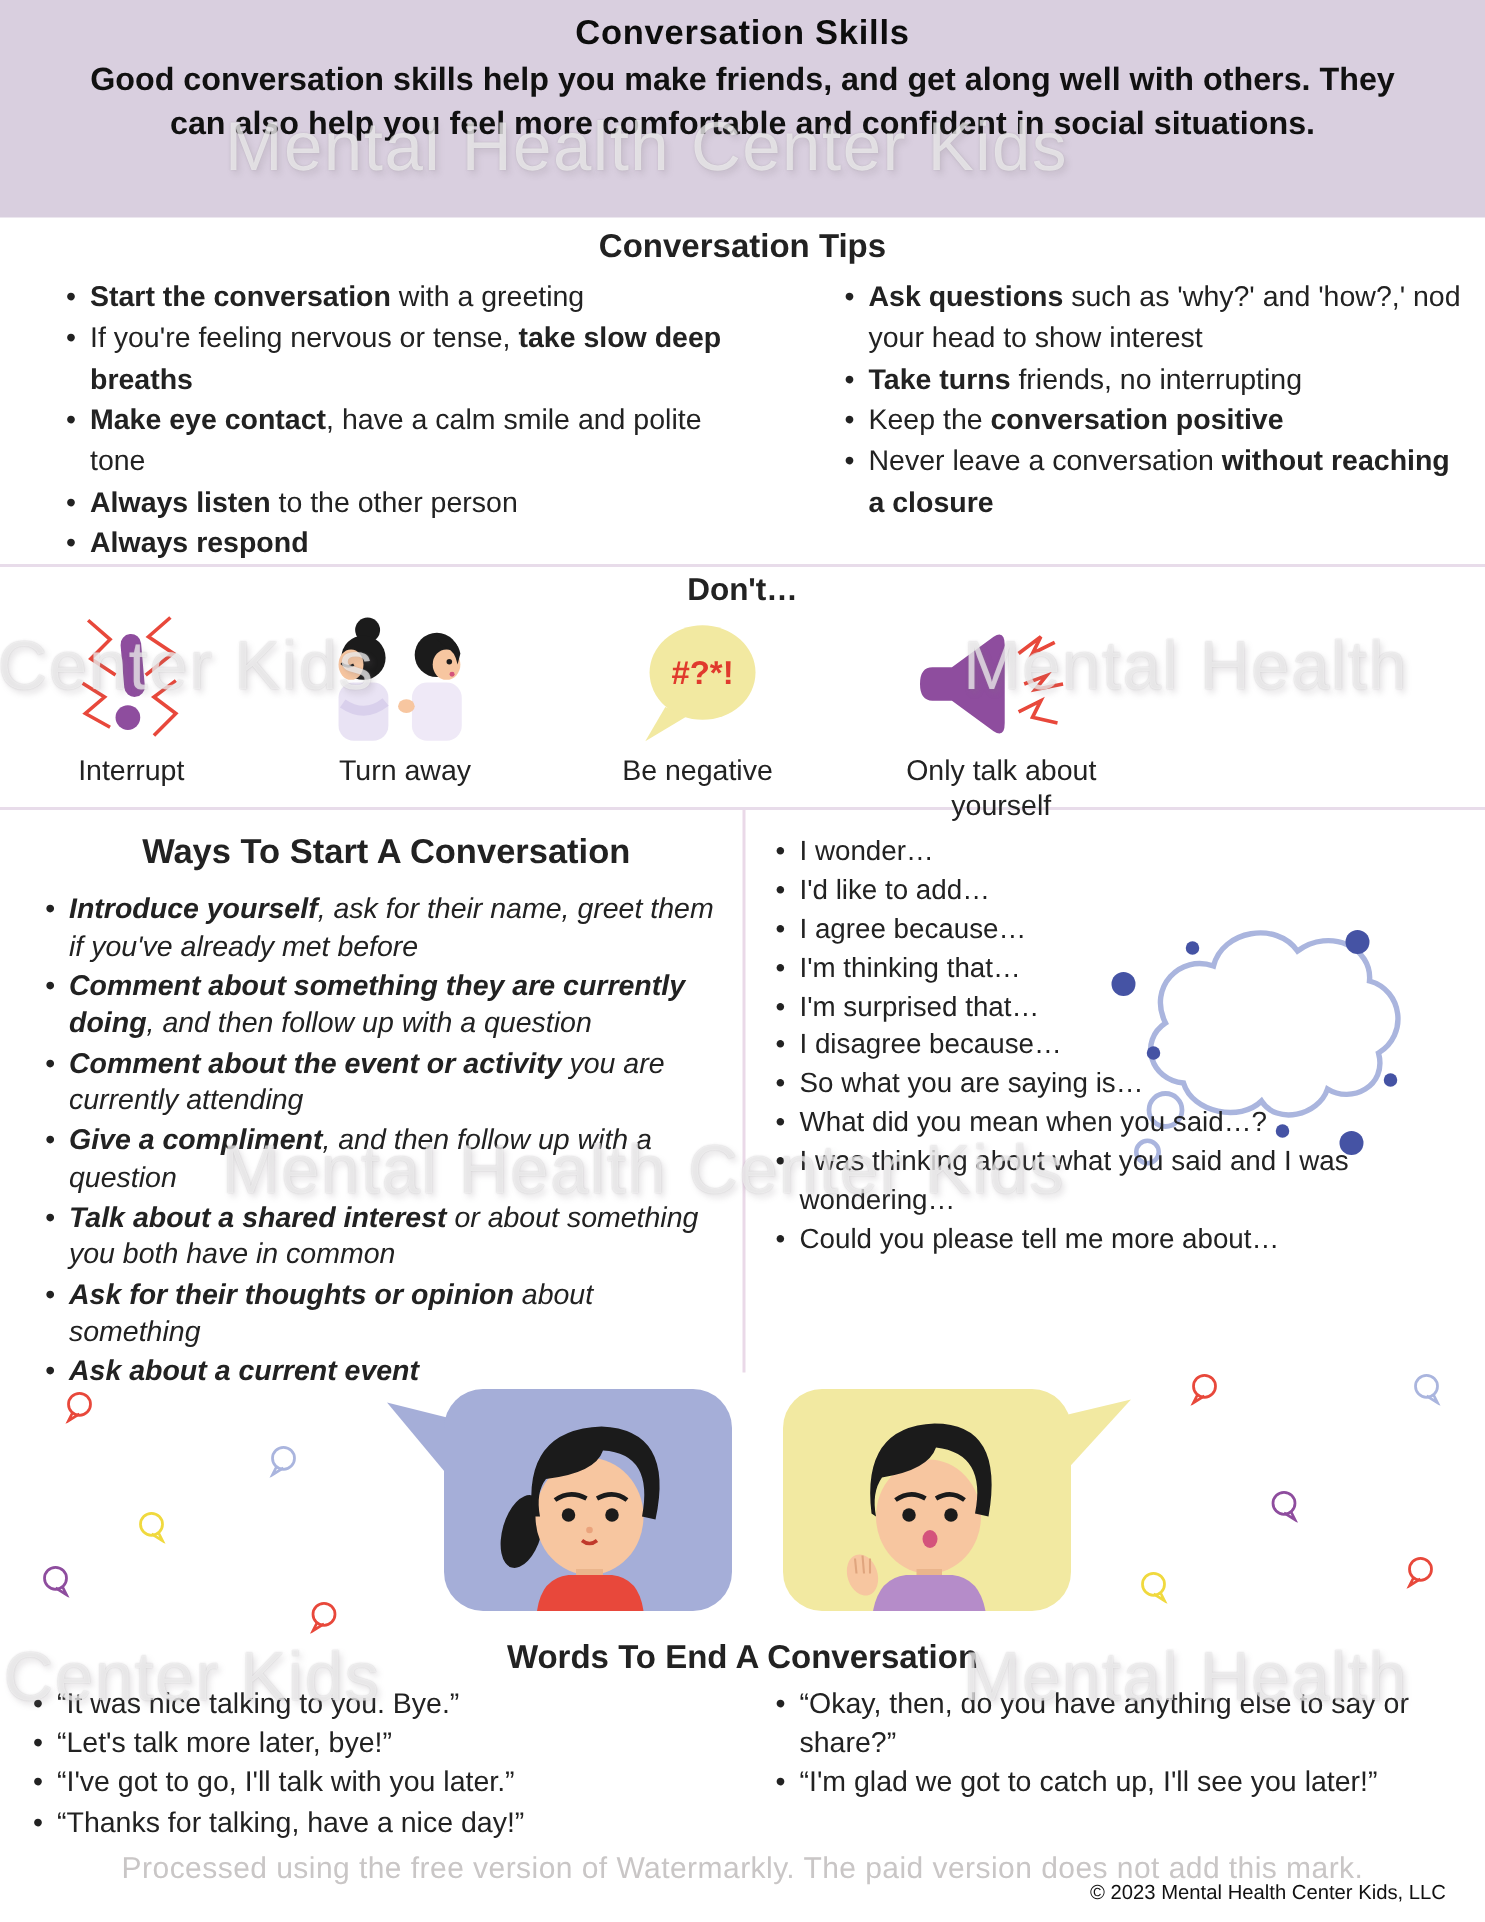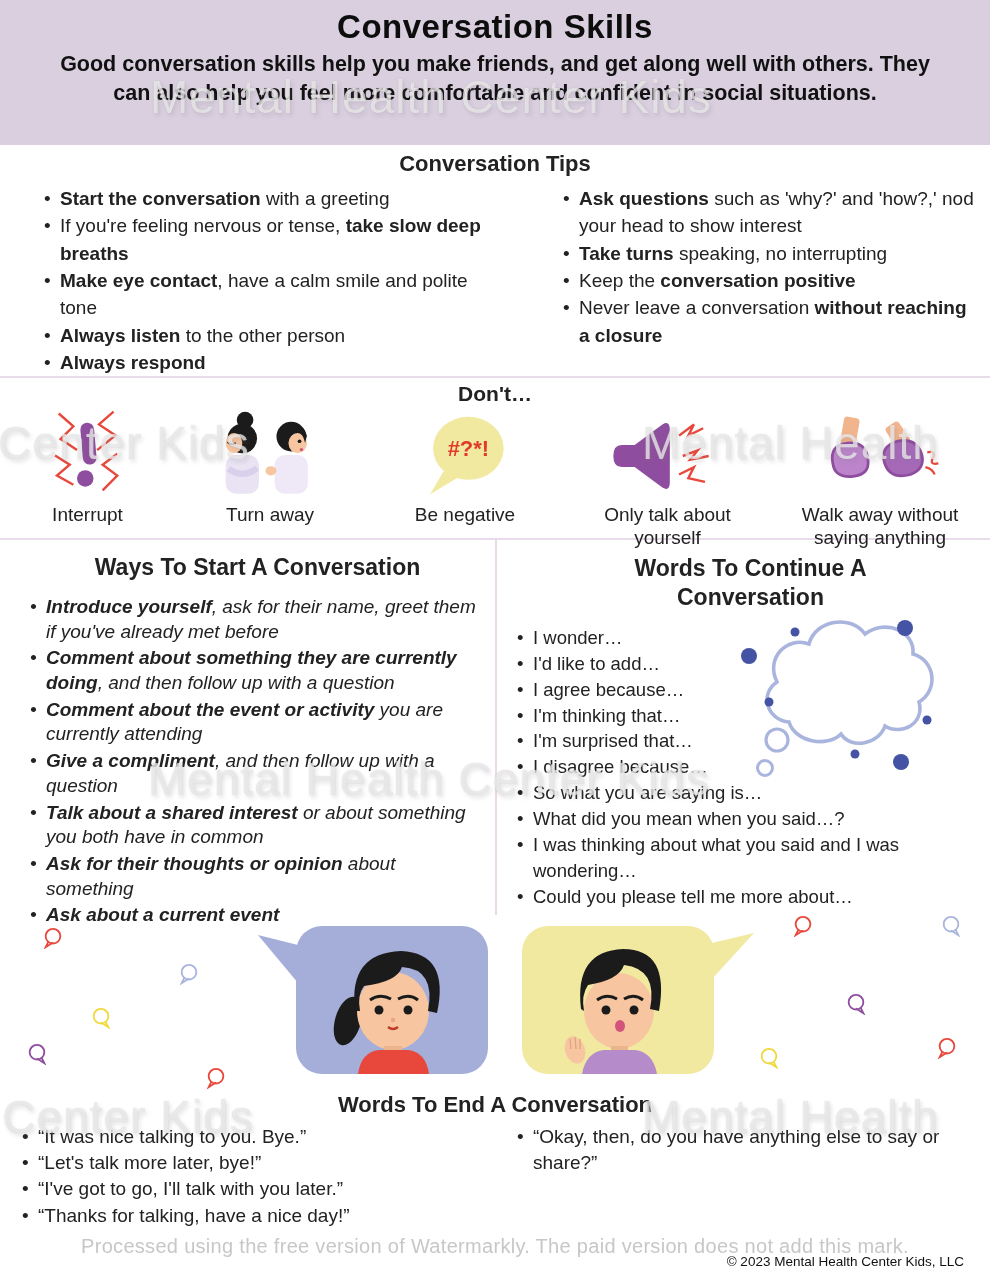--- a/index.html
+++ b/index.html
@@ -2,21 +2,21 @@
 <html><head>
 <meta charset="utf-8">
 <style>
   * { margin:0; padding:0; box-sizing:border-box; }
   html,body { background:#fff; }
   body { font-family:"Liberation Sans","DejaVu Sans",sans-serif; color:#222; }
   .page { position:relative; width:990px; height:1281px; margin:0 auto; background:#fff; overflow:hidden; }
 
   
   .header { height:145px; background:#d9cfdf; text-align:center; padding-top:8px; }
-  .header h1 { font-size:33px; font-weight:800; letter-spacing:.5px; color:#0d0d0d; }
+  .header h1 { font-size:23px; font-weight:800; letter-spacing:.5px; color:#0d0d0d; }
   .header p { font-size:21.5px; font-weight:600; line-height:1.33; max-width:905px; margin:4px auto 0; color:#111;text-align:center; }
 
   
   ul.bullets { list-style:none; }
   ul.bullets li { position:relative; padding-left:18px; }
   ul.bullets li::before { content:"•"; position:absolute; left:2px; }
   ul.bullets .b { font-weight:700; }
 
   
   .tips { height:233px; border-bottom:2px solid #e8dcea; padding-top:6px; }
@@ -85,21 +85,21 @@
     <div class="cols">
       <ul class="bullets col-l">
           <li><span class="b">Start the conversation</span><span> with a greeting</span></li>
           <li><span>If you're feeling nervous or tense, </span><span class="b"> take slow deep breaths</span></li>
           <li><span class="b">Make eye contact</span><span>, have a calm smile and polite tone</span></li>
           <li><span class="b">Always listen</span><span> to the other person</span></li>
           <li><span class="b">Always respond</span></li>
         </ul>
       <ul class="bullets col-r">
           <li><span class="b">Ask questions</span><span> such as 'why?' and 'how?,' nod your head to show interest</span></li>
-          <li><span class="b">Take turns</span><span> speaking, no interrupting</span></li>
+          <li><span class="b">Take turns</span><span> friends, no interrupting</span></li>
           <li><span>Keep the </span><span class="b">conversation positive</span></li>
           <li><span>Never leave a conversation </span><span class="b">without reaching a closure</span></li>
         </ul>
     </div>
   </div>
 
   <div class="donts">
     <h2>Don't…</h2>
     <div class="dont-row">
 
@@ -162,54 +162,38 @@
             <g fill="none" stroke="#e8483b" stroke-width="2.6">
               <polyline points="80,28 96,16 90,28 106,20"></polyline>
               <polyline points="84,50 100,44 92,54 112,50"></polyline>
               <polyline points="80,70 96,62 90,74 108,78"></polyline>
             </g>
           </svg>
         </div>
         <div class="dont-caption" style="max-width:150px">Only talk about yourself</div>
       </div>
 
-      <div class="dont-cell dc5">
-        <div class="dont-icon">
-          <svg width="125" height="96" viewBox="0 0 135 100">
-            <rect x="26" y="8" width="17" height="30" rx="4" fill="#f2b48d" transform="rotate(10 34 23)"></rect>
-            <path d="M16,58 Q12,38 32,36 Q52,34 54,54 Q56,70 38,72 Q18,74 16,58 Z" fill="#bb84cb" stroke="#8e4d9e" stroke-width="3"></path>
-            <rect x="78" y="14" width="17" height="28" rx="4" fill="#f2b48d" transform="rotate(-34 86 28)"></rect>
-            <path d="M72,58 Q66,40 86,34 Q106,30 112,48 Q116,64 100,70 Q78,76 72,58 Z" fill="#a569b8" stroke="#8e4d9e" stroke-width="3"></path>
-            <g fill="none" stroke="#e8483b" stroke-width="2.4">
-              <path d="M118,46 q10,-2 6,6 q-4,8 6,6"></path>
-              <path d="M116,62 q8,2 10,8"></path>
-            </g>
-          </svg>
-        </div>
-        <div class="dont-caption" style="max-width:200px">Walk away without saying anything</div>
-      </div>
 
     </div>
   </div>
 
   <div class="middle">
     <div class="mid-left">
       <h2>Ways To Start A Conversation</h2>
       <ul class="bullets">
           <li><span class="b">Introduce yourself</span><span>, ask for their name, greet them if you've already met before</span></li>
           <li><span class="b">Comment about something they are currently doing</span><span>, and then follow up with a question</span></li>
           <li><span class="b">Comment about the event or activity</span><span> you are currently attending</span></li>
           <li><span class="b">Give a compliment</span><span>, and then follow up with a question</span></li>
           <li><span class="b">Talk about a shared interest</span><span> or about something you both have in common</span></li>
           <li><span class="b">Ask for their thoughts or opinion</span><span> about something</span></li>
           <li><span class="b">Ask about a current event</span></li>
         </ul>
     </div>
     <div class="mid-right">
-      <h2>Words To Continue A Conversation</h2>
       <ul class="bullets">
           <li><span>I wonder…</span></li>
           <li><span>I'd like to add…</span></li>
           <li><span>I agree because…</span></li>
           <li><span>I'm thinking that…</span></li>
           <li><span>I'm surprised that…</span></li>
           <li><span>I disagree because…</span></li>
           <li><span>So what you are saying is…</span></li>
           <li><span>What did you mean when you said…?</span></li>
           <li><span>I was thinking about what you said and I was wondering…</span></li>
@@ -322,20 +306,21 @@
     <h2>Words To End A Conversation</h2>
     <div class="cols">
       <ul class="bullets col-l">
           <li><span>“It was nice talking to you.  Bye.”</span></li>
           <li><span>“Let's talk more later, bye!”</span></li>
           <li><span>“I've got to go, I'll talk with you later.”</span></li>
           <li><span>“Thanks for talking, have a nice day!”</span></li>
         </ul>
       <ul class="bullets col-r">
           <li><span>“Okay, then, do you have anything else to say or share?”</span></li>
+          <li><span>“I'm glad we got to catch up, I'll see you later!”</span></li>
         </ul>
     </div>
   </div>
 
   <div class="footer">
     <div class="wm-note">Processed using the free version of Watermarkly. The paid version does not add this mark.</div>
     <div class="copyright">© 2023 Mental Health Center Kids, LLC</div>
   </div>
 
   <div class="wm" style="left:150px; top:70px;">Mental Health Center Kids</div>

